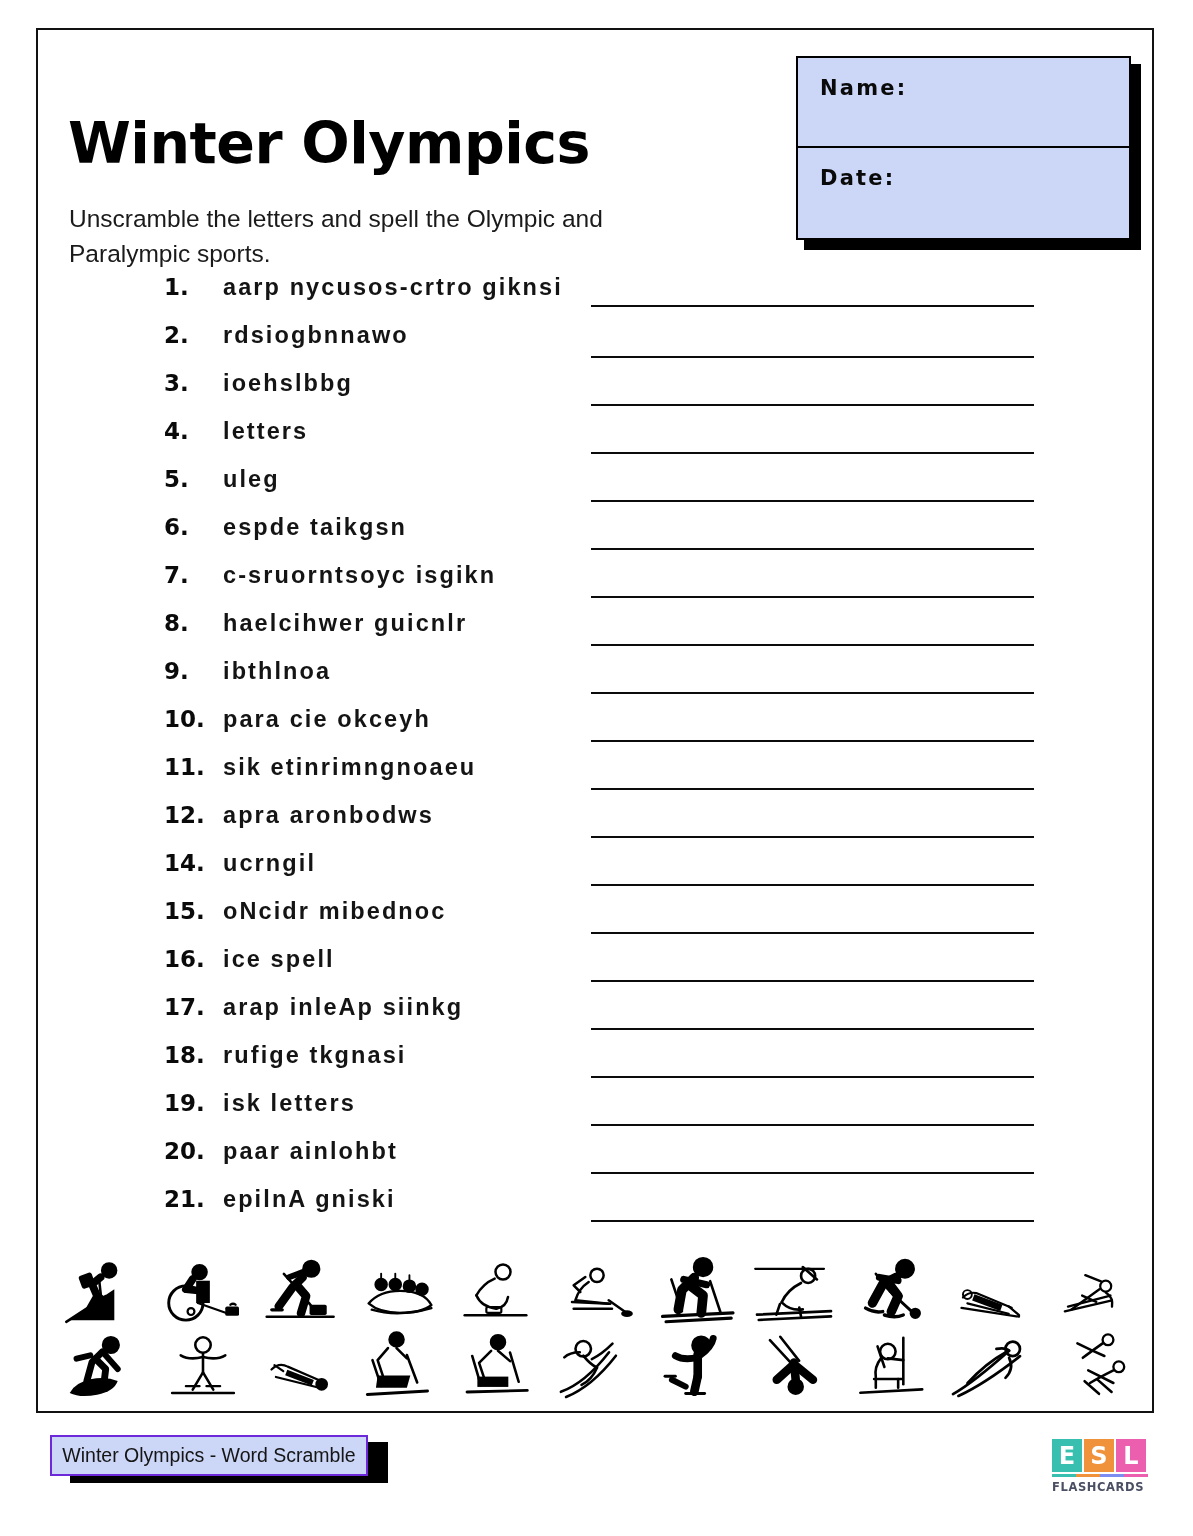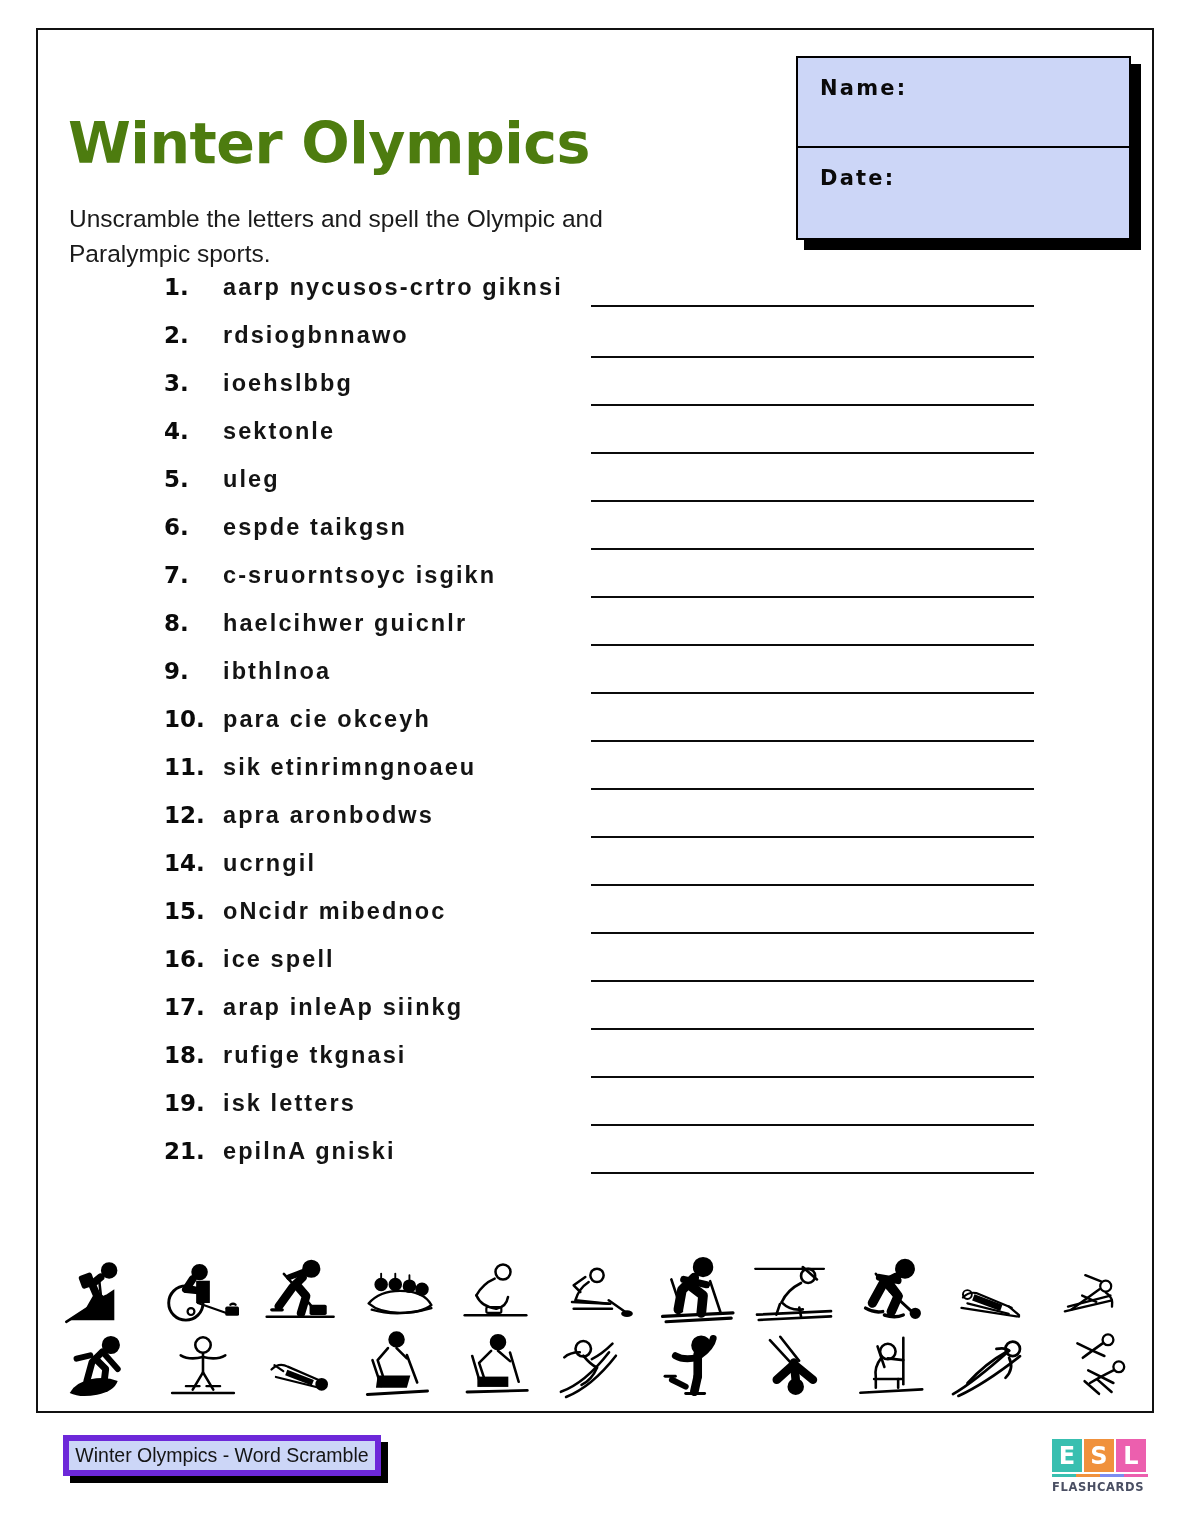--- a/index.html
+++ b/index.html
@@ -28,21 +28,21 @@
   }
 
   
   #worksheet-title {
     position: absolute;
     left: 30px;
     top: 42px;
     font-size: 57px;
     font-weight: 900;
     letter-spacing: -0.5px;
-    color: #4d7c0f;
+    color: #000000;
     font-family: "DejaVu Sans", sans-serif;
     white-space: nowrap;
   }
   #instructions {
     position: absolute;
     left: 31px;
     top: 140px;
     width: 640px;
     font-size: 24.5px;
     line-height: 1.42;
@@ -157,26 +157,26 @@
   #footer-tag-shadow {
     position: absolute;
     left: 70px;
     top: 1442px;
     width: 318px;
     height: 41px;
     background: #000000;
   }
   #footer-tag {
     position: absolute;
-    left: 63px;
+    left: 50px;
     top: 1435px;
     width: 318px;
     height: 41px;
     background: #ccd6f7;
-    border: 6px solid #6d28d9;
+    border: 2px solid #6d28d9;
     box-sizing: border-box;
     display: flex;
     align-items: center;
     justify-content: center;
   }
   #footer-tag-label {
     font-size: 19.5px;
     color: #151515;
     font-family: "Liberation Sans", sans-serif;
   }
@@ -249,21 +249,21 @@
         <span class="q-scramble">rdsiogbnnawo</span>
         <div class="q-answer-line"></div>
       </div>
       <div class="question-row">
         <span class="q-number">3.</span>
         <span class="q-scramble">ioehslbbg</span>
         <div class="q-answer-line"></div>
       </div>
       <div class="question-row">
         <span class="q-number">4.</span>
-        <span class="q-scramble">sektonle</span>
+        <span class="q-scramble">letters</span>
         <div class="q-answer-line"></div>
       </div>
       <div class="question-row">
         <span class="q-number">5.</span>
         <span class="q-scramble">uleg</span>
         <div class="q-answer-line"></div>
       </div>
       <div class="question-row">
         <span class="q-number">6.</span>
         <span class="q-scramble">espde taikgsn</span>
@@ -320,20 +320,25 @@
         <div class="q-answer-line"></div>
       </div>
       <div class="question-row">
         <span class="q-number">18.</span>
         <span class="q-scramble">rufige tkgnasi</span>
         <div class="q-answer-line"></div>
       </div>
       <div class="question-row">
         <span class="q-number">19.</span>
         <span class="q-scramble">isk letters</span>
+        <div class="q-answer-line"></div>
+      </div>
+      <div class="question-row">
+        <span class="q-number">20.</span>
+        <span class="q-scramble">paar ainlohbt</span>
         <div class="q-answer-line"></div>
       </div>
       <div class="question-row">
         <span class="q-number">21.</span>
         <span class="q-scramble">epilnA gniski</span>
         <div class="q-answer-line"></div>
       </div>
     </div>
 
   <div id="pictogram-strip">

